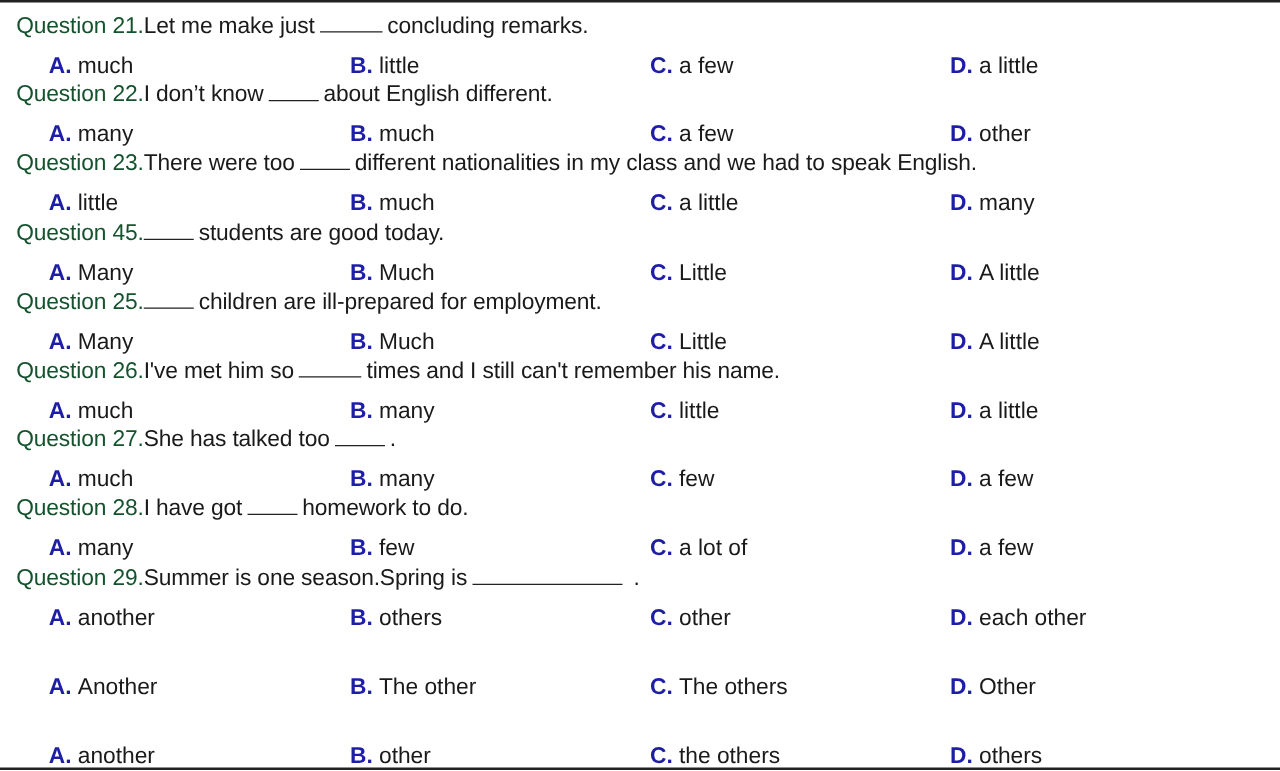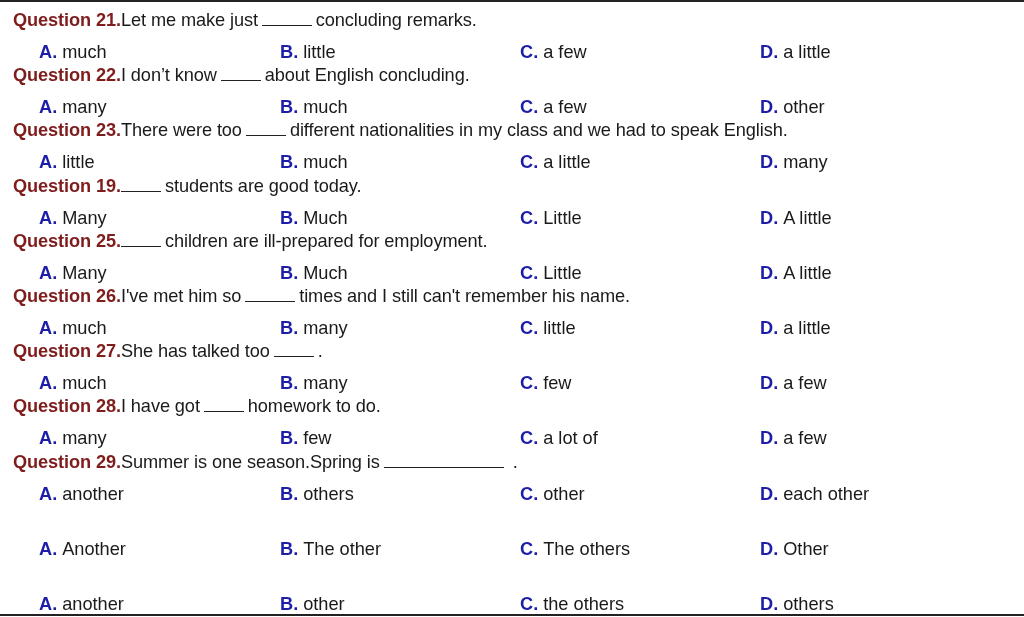--- a/index.html
+++ b/index.html
@@ -41,22 +41,22 @@
       position: absolute;
       left: 0;
       top: 0;
       height: 27px;
       line-height: 27px;
       font-size: 18.2px;
       white-space: nowrap;
       letter-spacing: -0.1px;
     }
     .q-label {
-      font-weight: bold;
-      color: #7f1d1d;
+      font-weight: normal;
+      color: #14532d;
     }
     .blank {
       display: inline-block;
       border-bottom: 1.3px solid #222;
       height: 18px;
       vertical-align: baseline;
       margin: 0 4px;
     }
     .opts {
       position: absolute;
@@ -95,21 +95,21 @@
     </div>
     <div class="opts">
       <div class="opt a"><span class="letter">A.</span><span>much</span></div>
       <div class="opt b"><span class="letter">B.</span><span>little</span></div>
       <div class="opt c"><span class="letter">C.</span><span>a few</span></div>
       <div class="opt d"><span class="letter">D.</span><span>a little</span></div>
     </div>
   </div>
     <div class="q-block">
     <div class="q-line">
-      <span class="q-label">Question 22.</span><span>I don’t know</span><span class="blank" style="width: 40px;"></span><span>about English concluding.</span>
+      <span class="q-label">Question 22.</span><span>I don’t know</span><span class="blank" style="width: 40px;"></span><span>about English different.</span>
     </div>
     <div class="opts">
       <div class="opt a"><span class="letter">A.</span><span>many</span></div>
       <div class="opt b"><span class="letter">B.</span><span>much</span></div>
       <div class="opt c"><span class="letter">C.</span><span>a few</span></div>
       <div class="opt d"><span class="letter">D.</span><span>other</span></div>
     </div>
   </div>
     <div class="q-block">
     <div class="q-line">
@@ -117,21 +117,21 @@
     </div>
     <div class="opts">
       <div class="opt a"><span class="letter">A.</span><span>little</span></div>
       <div class="opt b"><span class="letter">B.</span><span>much</span></div>
       <div class="opt c"><span class="letter">C.</span><span>a little</span></div>
       <div class="opt d"><span class="letter">D.</span><span>many</span></div>
     </div>
   </div>
     <div class="q-block">
     <div class="q-line">
-      <span class="q-label">Question 19.</span><span></span><span class="blank" style="width: 40px; margin-left: 0px;"></span><span>students are good today.</span>
+      <span class="q-label">Question 45.</span><span></span><span class="blank" style="width: 40px; margin-left: 0px;"></span><span>students are good today.</span>
     </div>
     <div class="opts">
       <div class="opt a"><span class="letter">A.</span><span>Many</span></div>
       <div class="opt b"><span class="letter">B.</span><span>Much</span></div>
       <div class="opt c"><span class="letter">C.</span><span>Little</span></div>
       <div class="opt d"><span class="letter">D.</span><span>A little</span></div>
     </div>
   </div>
     <div class="q-block">
     <div class="q-line">

